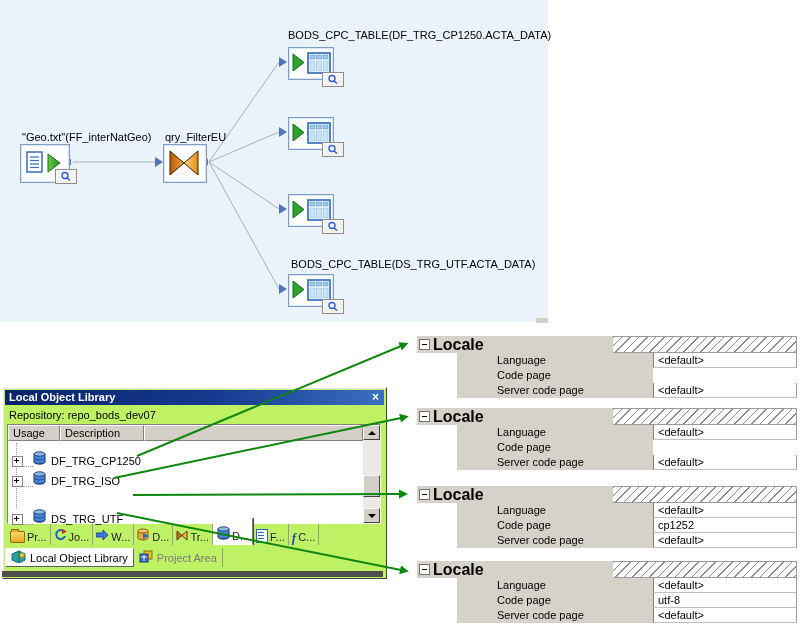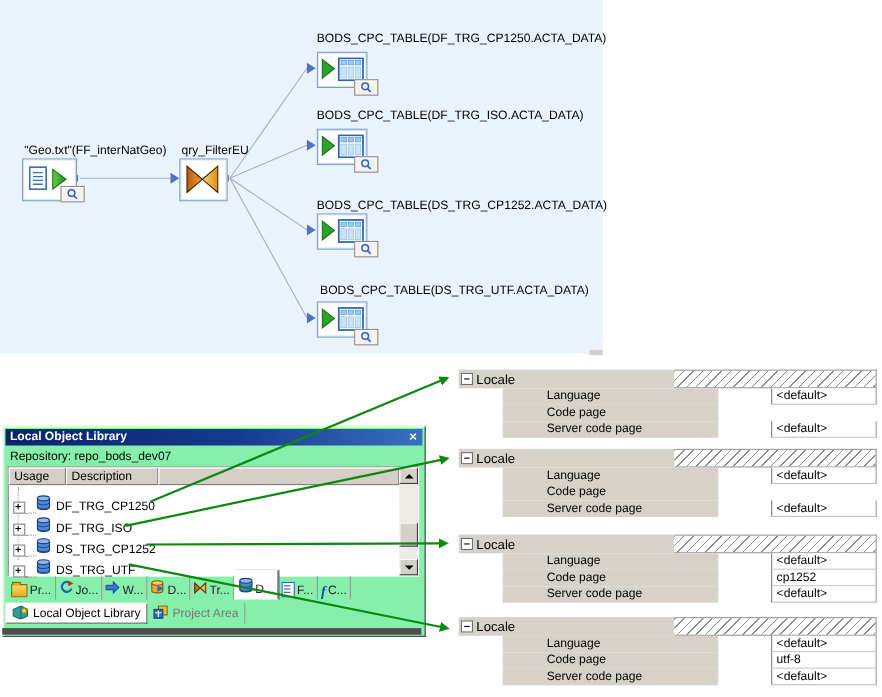--- a/index.html
+++ b/index.html
@@ -14,32 +14,32 @@
   .canvas-corner{position:absolute;left:536px;top:318px;width:12px;height:5px;background:#D4D0C8;}
   .node-label{position:absolute;white-space:nowrap;color:#000;}
   .node-box{position:absolute;background:#fff;border:1px solid #7E9CC4;box-shadow:inset 0 0 0 1px #D9E6F4;}
   .mag{position:absolute;width:20px;height:13px;background:#F4F2EC;border:1px solid #8C8C8C;
        box-shadow:inset 1px 1px 0 #ffffff;display:flex;align-items:center;justify-content:center;}
   .flow-svg{position:absolute;left:0;top:0;width:548px;height:322px;pointer-events:none;}
   
   .lpanel{position:absolute;left:417px;width:380px;}
   .lp-head{display:flex;height:17px;}
   .lp-head-left{width:196px;background:#D6D2CA;display:flex;align-items:center;}
-  .lp-title{font-weight:normal;font-size:12px;margin-left:3px;}
+  .lp-title{font-weight:bold;font-size:16px;margin-left:3px;}
   .minusbox{width:9px;height:9px;background:#fff;border:1px solid #6F6F6F;margin-left:2px;
             position:relative;flex:0 0 auto;}
   .minusbox i{position:absolute;left:2px;top:4px;width:5px;height:1px;background:#000;}
   .lp-hatch{flex:1;background:repeating-linear-gradient(135deg,#8a8a8a 0,#8a8a8a 1px,#ffffff 1px,#ffffff 6px);
             border:1px solid #9a9a9a;border-left:none;}
   .lp-row{display:flex;height:15px;line-height:15px;padding-left:40px;}
   .lp-label{width:196px;background:#D6D2CA;padding-left:40px;box-sizing:border-box;}
   .lp-val{flex:1;background:#fff;border-right:1px solid #9a9a9a;border-bottom:1px solid #c0c0c0;
-          border-left:1px solid #808080;padding-left:4px;white-space:nowrap;margin-left:48px;}
-  
-  .lib{position:absolute;left:2px;top:387px;width:383px;height:190px;background:#86efac;
+          border-left:1px solid #808080;padding-left:4px;white-space:nowrap;}
+  
+  .lib{position:absolute;left:2px;top:387px;width:383px;height:190px;background:#bef264;
        border:1px solid;border-color:#ffffff #404040 #404040 #ffffff;
        box-shadow:inset 1px 1px 0 #ECEAE4;}
   .lib-title{position:absolute;left:2px;top:2px;right:2px;height:15px;
        background:linear-gradient(90deg,#0A246A 0%,#15398E 55%,#3A6FC0 100%);
        color:#fff;font-weight:bold;line-height:15px;padding-left:4px;}
   .lib-close{position:absolute;right:5px;top:0;font-weight:bold;font-size:12px;cursor:default;}
   .lib-repo{position:absolute;left:6px;top:21px;}
   .listbox{position:absolute;left:4px;top:36px;width:374px;height:100px;background:#fff;
        border:1px solid;border-color:#808080 #ffffff #ffffff #808080;box-sizing:border-box;}
   .lb-header{position:absolute;left:0;top:0;right:17px;height:16px;display:flex;}
@@ -154,22 +154,20 @@
               <stop offset="1" stop-color="#E08C14"></stop>
             </linearGradient>
           </defs>
         <polygon points="1,1 15,13 1,25" fill="url(#bwl)" stroke="#3A2000"></polygon>
         <polygon points="29,1 15,13 29,25" fill="url(#bwr)" stroke="#3A2000"></polygon>
         </svg>
     </span>
   </div>
 
   <div class="node-label" style="left:288px;top:29px">BODS_CPC_TABLE(DF_TRG_CP1250.ACTA_DATA)</div>
-  <div class="node-label" style="left:288px;top:99px">BODS_CPC_TABLE(DF_TRG_ISO.ACTA_DATA)</div>
-  <div class="node-label" style="left:288px;top:181px">BODS_CPC_TABLE(DS_TRG_CP1252.ACTA_DATA)</div>
   <div class="node-label" style="left:291px;top:258px">BODS_CPC_TABLE(DS_TRG_UTF.ACTA_DATA)</div>
 
   <div class="node-box" style="left:288px;top:47px;width:44px;height:31px">
     <span style="position:absolute;left:3px;top:5px"><svg width="13" height="19">
           <polygon points="1,1 12,9.5 1,18" fill="#2DA12D" stroke="#157015"></polygon>
         </svg></span>
     <span style="position:absolute;left:18px;top:4px"><svg width="24" height="22">
           <rect x="1" y="1" width="22" height="20" fill="#fff" stroke="#2A66B8" stroke-width="1.6"></rect>
           <g fill="#9CCBEE" stroke="#5590CC" stroke-width="0.6">
             <rect x="3" y="3" width="5" height="4"></rect>
@@ -389,30 +387,20 @@
       <div class="lb-row" style="top:30px">
         <span class="plusbox"></span>
           <span class="treedash"></span>
         <span class="db-ic"><svg width="13" height="14">
               <path d="M1 3 v8 a5.5 2.2 0 0 0 11 0 v-8" fill="#4A86D8" stroke="#1A3E78"></path>
               <ellipse cx="6.5" cy="3" rx="5.5" ry="2.2" fill="#8FB8E8" stroke="#1A3E78"></ellipse>
               <path d="M1 6.7 a5.5 2.2 0 0 0 11 0 M1 10.4 a5.5 2.2 0 0 0 11 0" fill="none" stroke="#1A3E78" stroke-width="0.8"></path>
             </svg></span>
         <span>DF_TRG_ISO</span>
       </div>
-      <div class="lb-row" style="top:49px">
-        <span class="plusbox"></span>
-          <span class="treedash"></span>
-        <span class="db-ic"><svg width="13" height="14">
-              <path d="M1 3 v8 a5.5 2.2 0 0 0 11 0 v-8" fill="#4A86D8" stroke="#1A3E78"></path>
-              <ellipse cx="6.5" cy="3" rx="5.5" ry="2.2" fill="#8FB8E8" stroke="#1A3E78"></ellipse>
-              <path d="M1 6.7 a5.5 2.2 0 0 0 11 0 M1 10.4 a5.5 2.2 0 0 0 11 0" fill="none" stroke="#1A3E78" stroke-width="0.8"></path>
-            </svg></span>
-        <span>DS_TRG_CP1252</span>
-      </div>
       <div class="lb-row" style="top:68px">
         <span class="plusbox"></span>
           <span class="treedash"></span>
         <span class="db-ic"><svg width="13" height="14">
               <path d="M1 3 v8 a5.5 2.2 0 0 0 11 0 v-8" fill="#4A86D8" stroke="#1A3E78"></path>
               <ellipse cx="6.5" cy="3" rx="5.5" ry="2.2" fill="#8FB8E8" stroke="#1A3E78"></ellipse>
               <path d="M1 6.7 a5.5 2.2 0 0 0 11 0 M1 10.4 a5.5 2.2 0 0 0 11 0" fill="none" stroke="#1A3E78" stroke-width="0.8"></path>
             </svg></span>
         <span>DS_TRG_UTF</span>
       </div>

